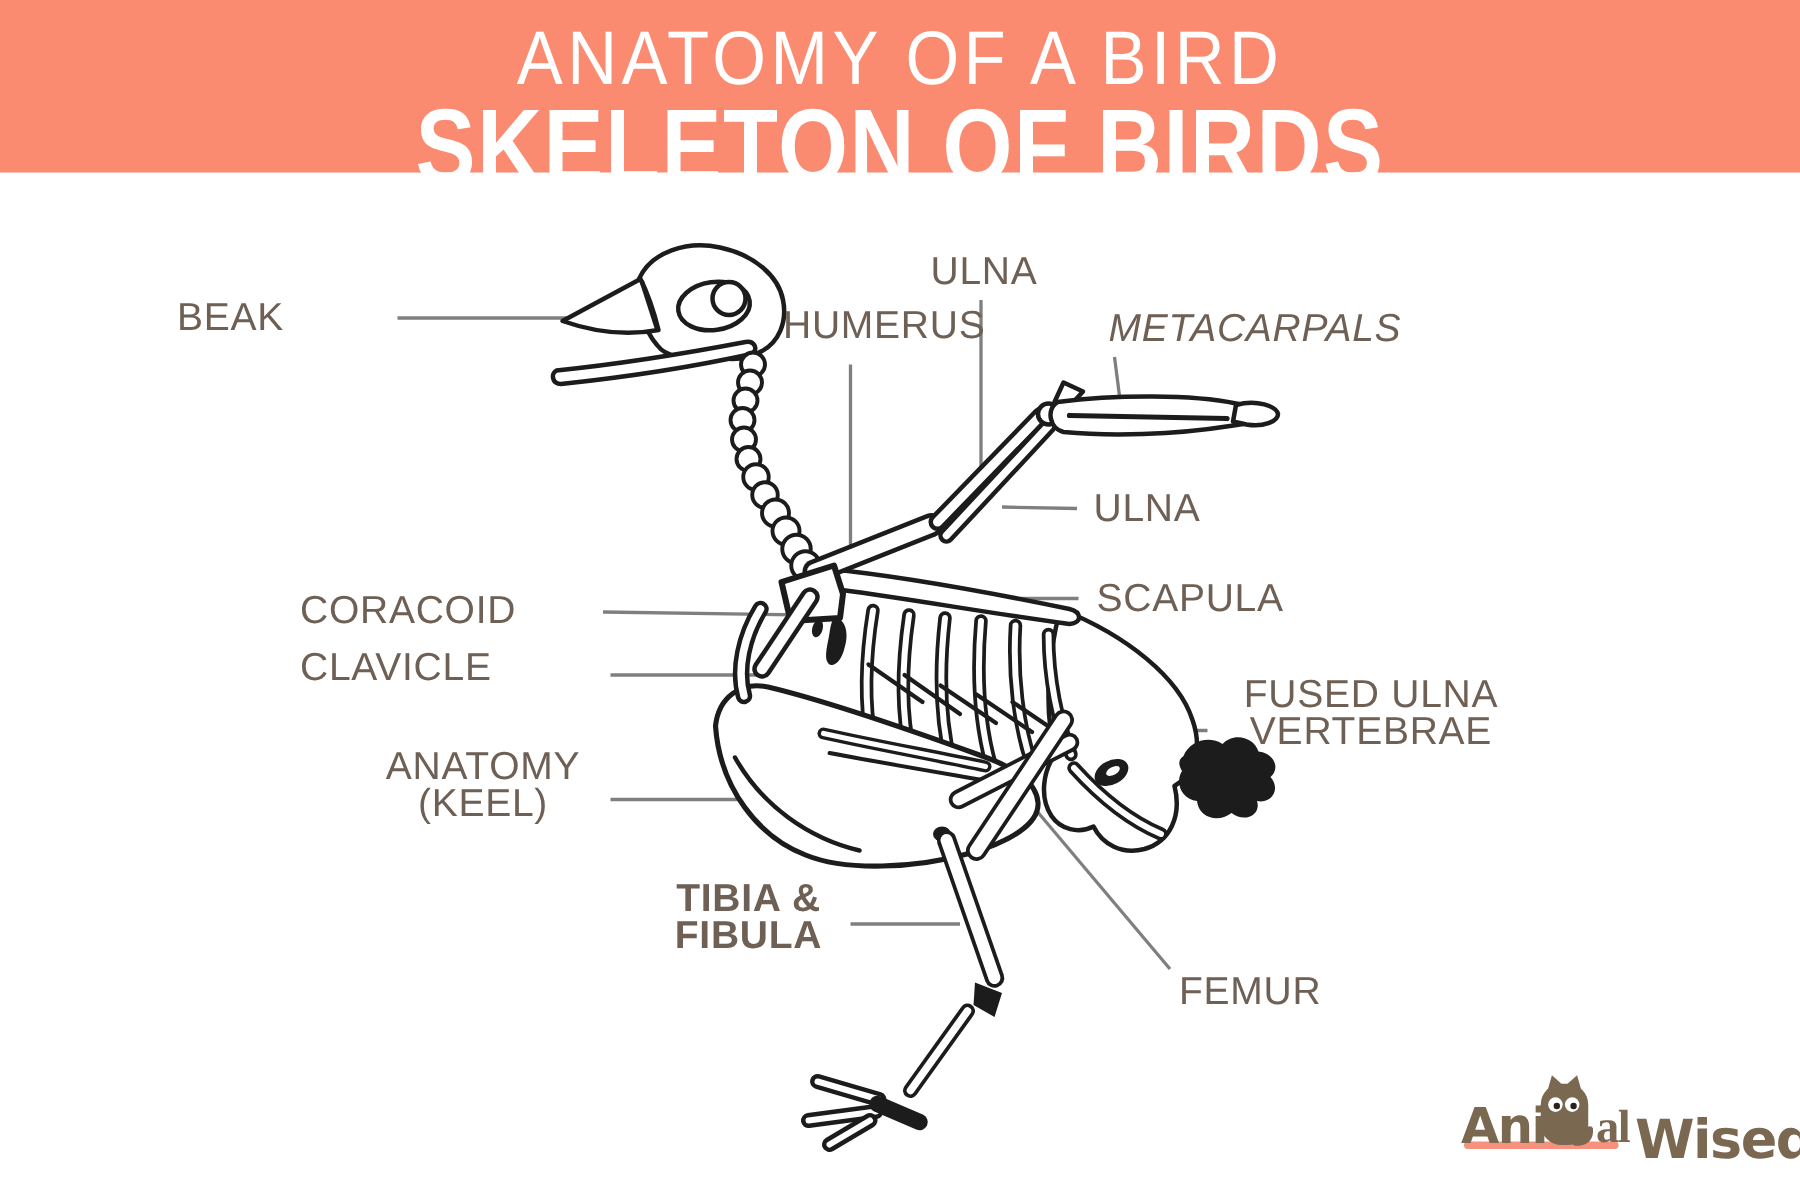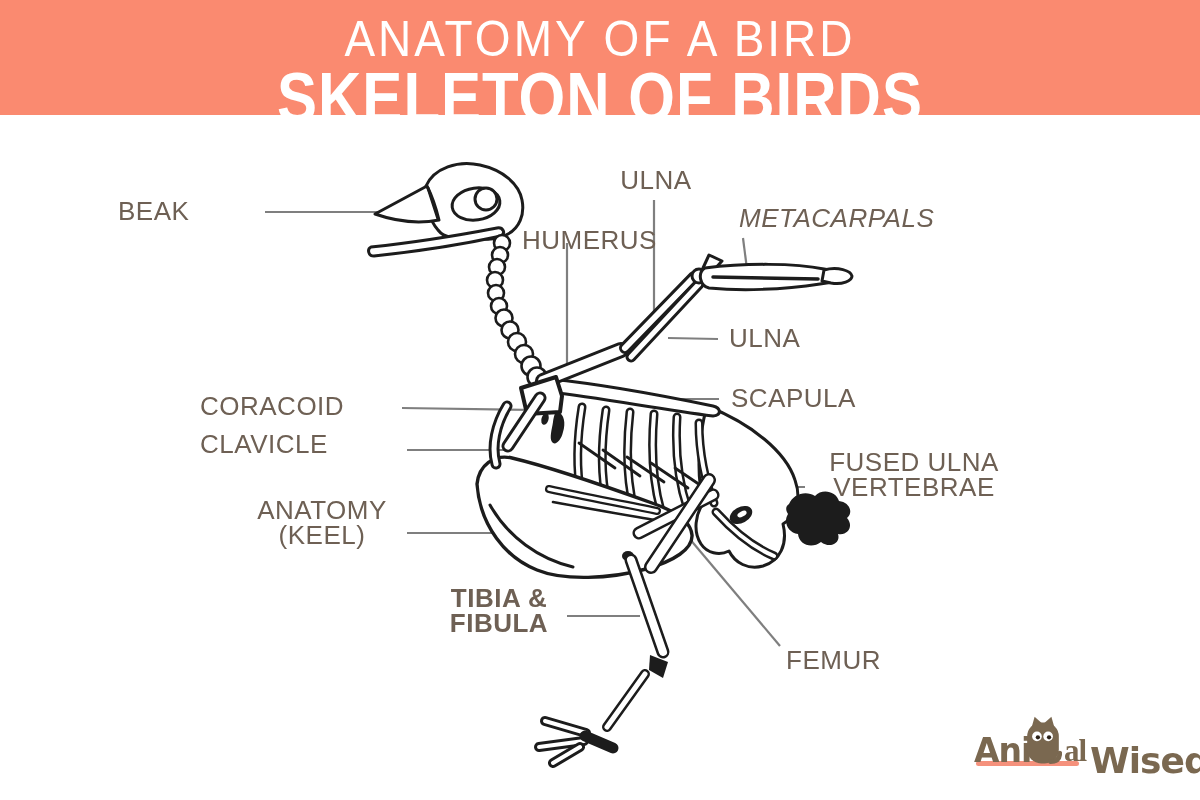--- a/index.html
+++ b/index.html
@@ -24,21 +24,21 @@
   .banner .line2{position:absolute;top:57px;left:0;width:100%;text-align:center;
     color:var(--banner-text-color);font-size:60px;font-weight:700;letter-spacing:1px;
     transform:scaleY(1.18);transform-origin:top center;}
 
   
   .lbl{position:absolute;color:var(--label-text-color);font-size:26px;line-height:25px;letter-spacing:.5px;white-space:nowrap;}
   .lbl.c{text-align:center;white-space:normal;}
   .lbl.r{white-space:normal;}
   #lbl-beak{left:118px;top:199px;width:140px;}
   #lbl-ulna-top{left:596px;top:168px;width:120px;}
-  #lbl-humerus{left:522px;top:228px;}
+  #lbl-humerus{left:522px;top:204px;}
   #lbl-metacarpals{left:739px;top:206px;font-style:italic;}
   #lbl-ulna-side{left:729px;top:326px;}
   #lbl-scapula{left:731px;top:386px;}
   #lbl-coracoid{left:200px;top:394px;width:194px;}
   #lbl-clavicle{left:200px;top:432px;width:191px;}
   #lbl-fused{left:758px;top:450px;width:312px;}
   #lbl-sternum{left:248px;top:498px;width:148px;}
   #lbl-tibia{left:425px;top:586px;width:148px;font-weight:bold;}
   #lbl-femur{left:786px;top:648px;}
 

